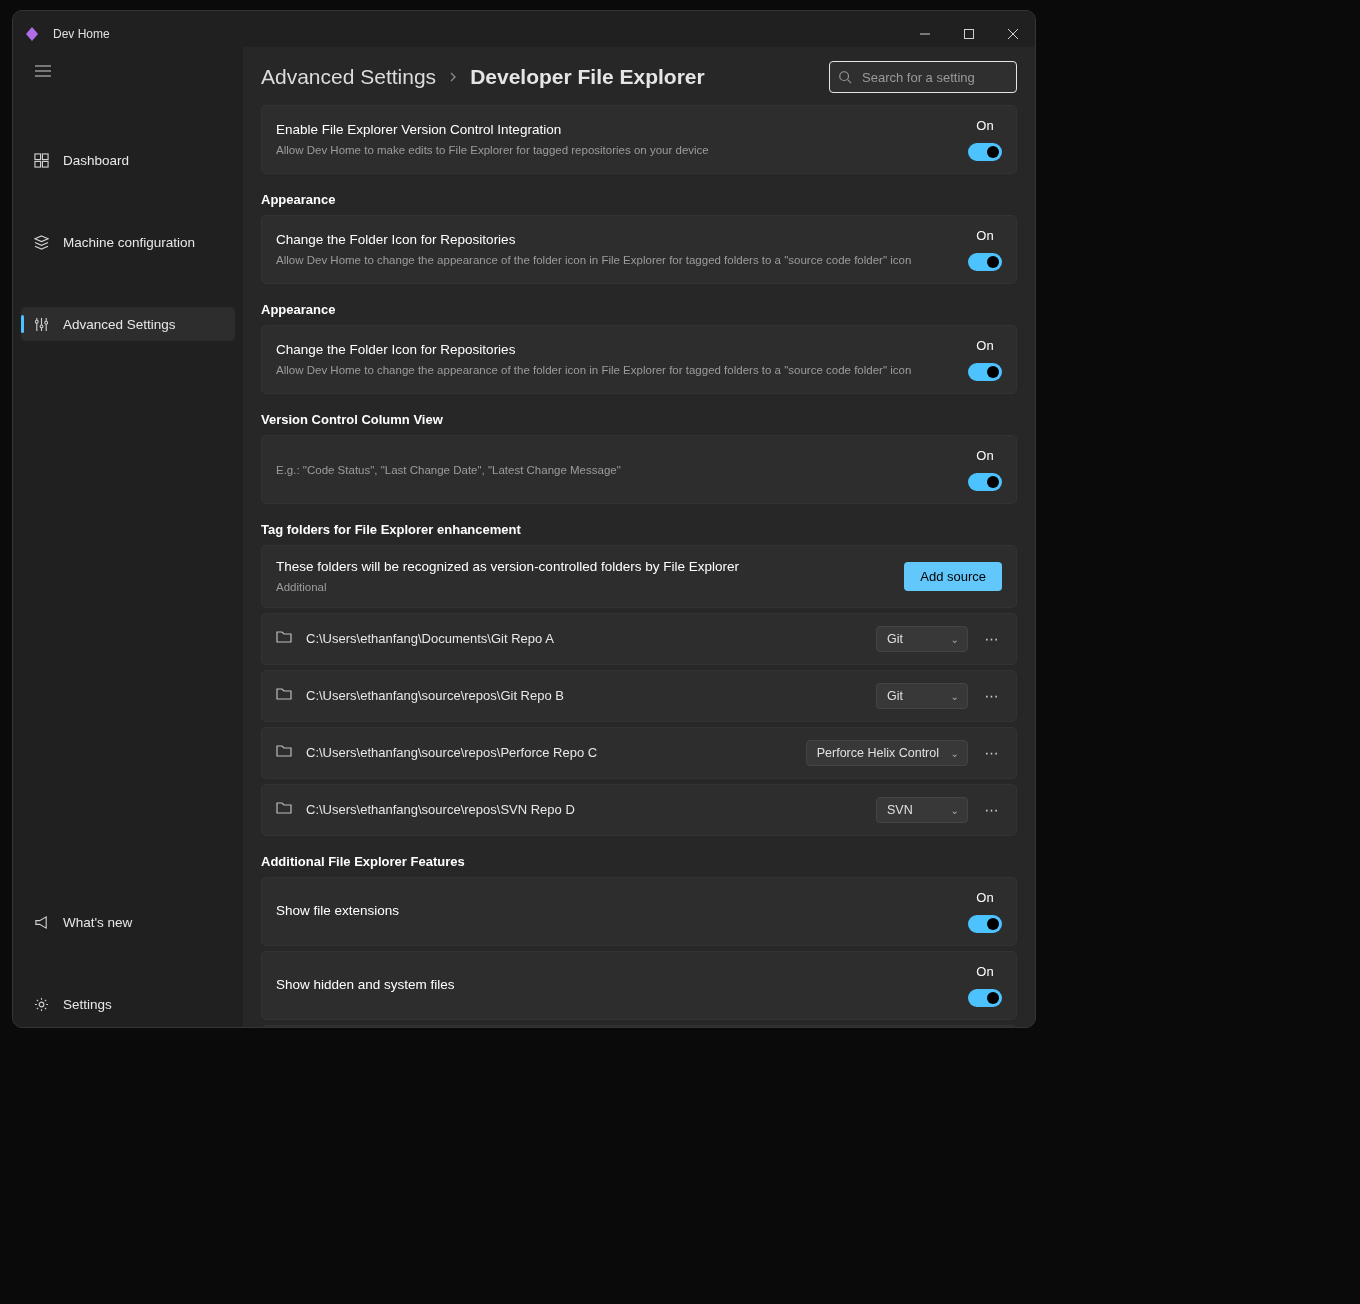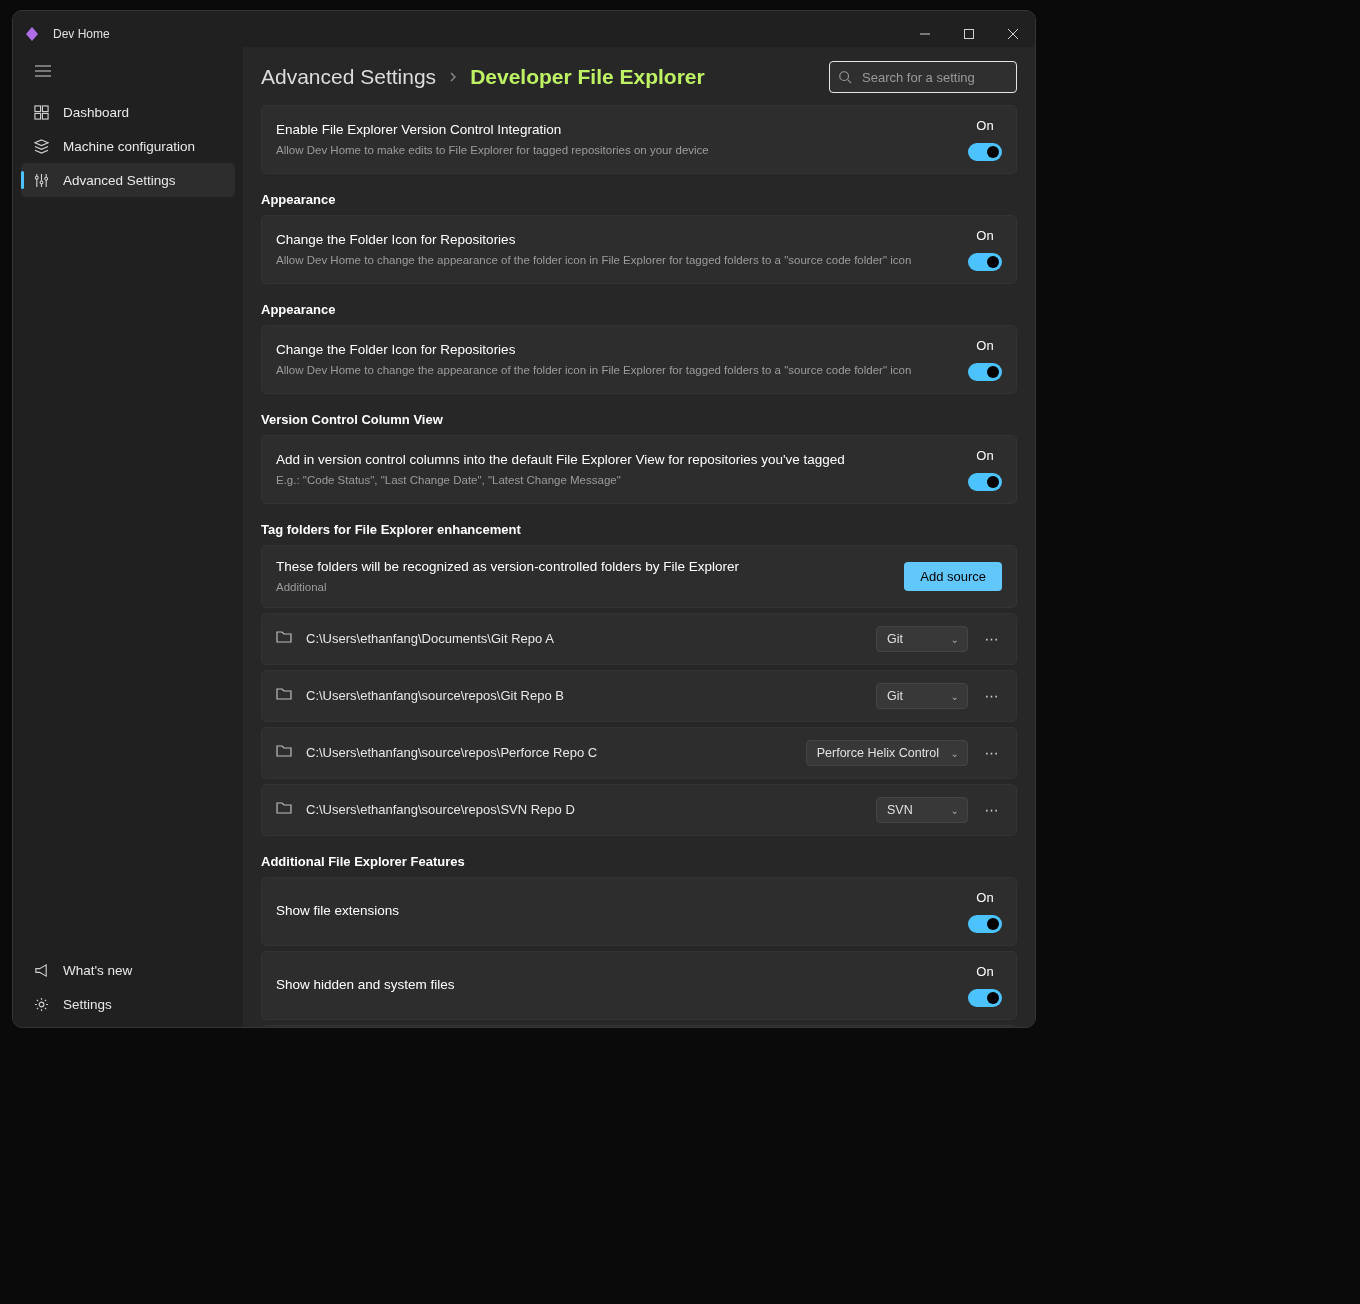--- a/index.html
+++ b/index.html
@@ -47,20 +47,21 @@
     flex: 1;
     display: flex;
     overflow: hidden;
   }
   .sidebar {
     width: 230px;
     background: #202020;
     padding: 6px 4px 6px 4px;
     display: flex;
     flex-direction: column;
+    gap: 48px;
   }
   .hamburger {
     width: 40px; height: 36px;
     display: flex; align-items: center; justify-content: center;
     color: #d0d0d0;
     margin-bottom: 6px;
     margin-left: 6px;
   }
   .nav-item {
     display: flex;
@@ -106,21 +107,21 @@
   .breadcrumb {
     display: flex;
     align-items: center;
     gap: 12px;
     font-size: 21px;
     font-weight: 600;
     color: #e0e0e0;
   }
   .breadcrumb .crumb-link { font-weight: 500; color: #dcdcdc; }
   .breadcrumb .chev { color: #888; font-size: 13px; }
-  .breadcrumb .current { color: #bef264; }
+  .breadcrumb .current { color: #e5e5e5; }
   .search-wrap {
     position: relative;
     width: 188px;
   }
   .search-input {
     width: 100%;
     height: 32px;
     background: #2f2f2f;
     border: 1px solid #e5e5e5;
     border-radius: 4px;
@@ -373,21 +374,20 @@
           <span class="toggle-label">On</span>
           <div class="toggle">
               <div class="knob"></div>
             </div>
         </div>
       </div>
 
       <div class="section-title">Version Control Column View</div>
       <div class="card">
         <div class="text">
-          <div class="title">Add in version control columns into the default File Explorer View for repositories you've tagged</div>
           <div class="desc">E.g.: "Code Status", "Last Change Date", "Latest Change Message"</div>
         </div>
         <div class="toggle-wrap">
           <span class="toggle-label">On</span>
           <div class="toggle">
               <div class="knob"></div>
             </div>
         </div>
       </div>
 

